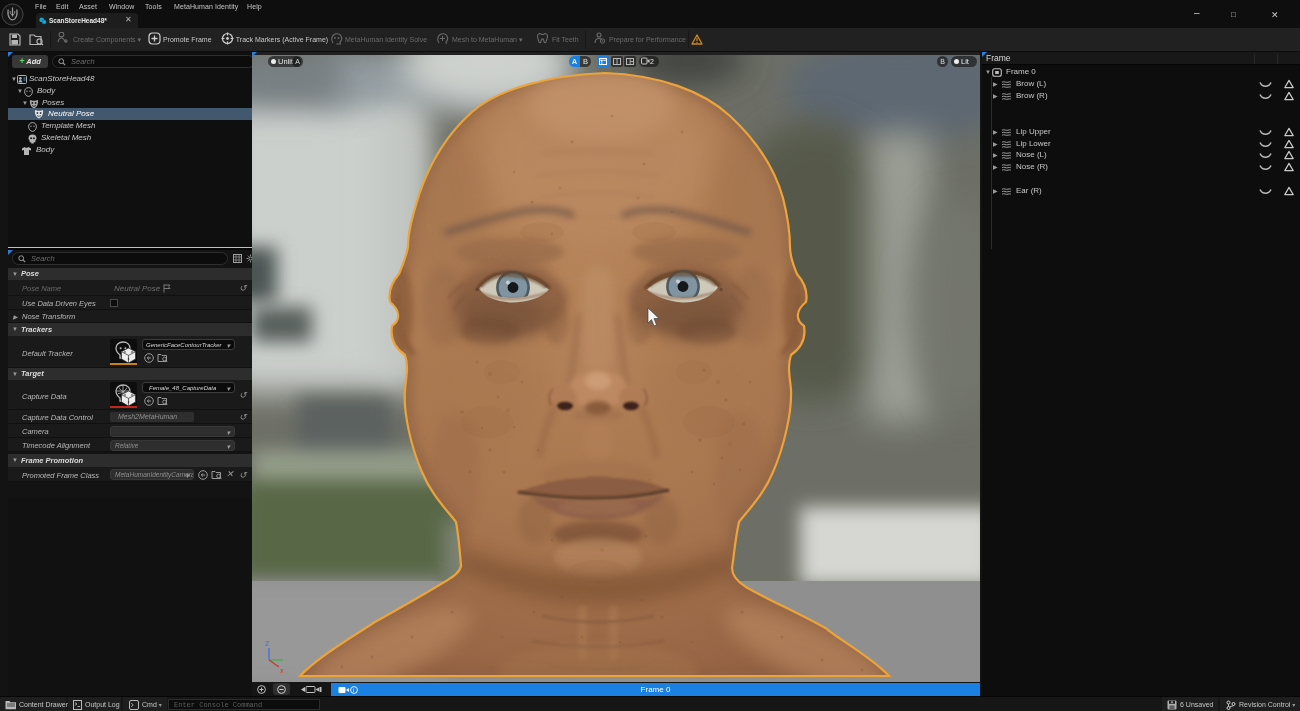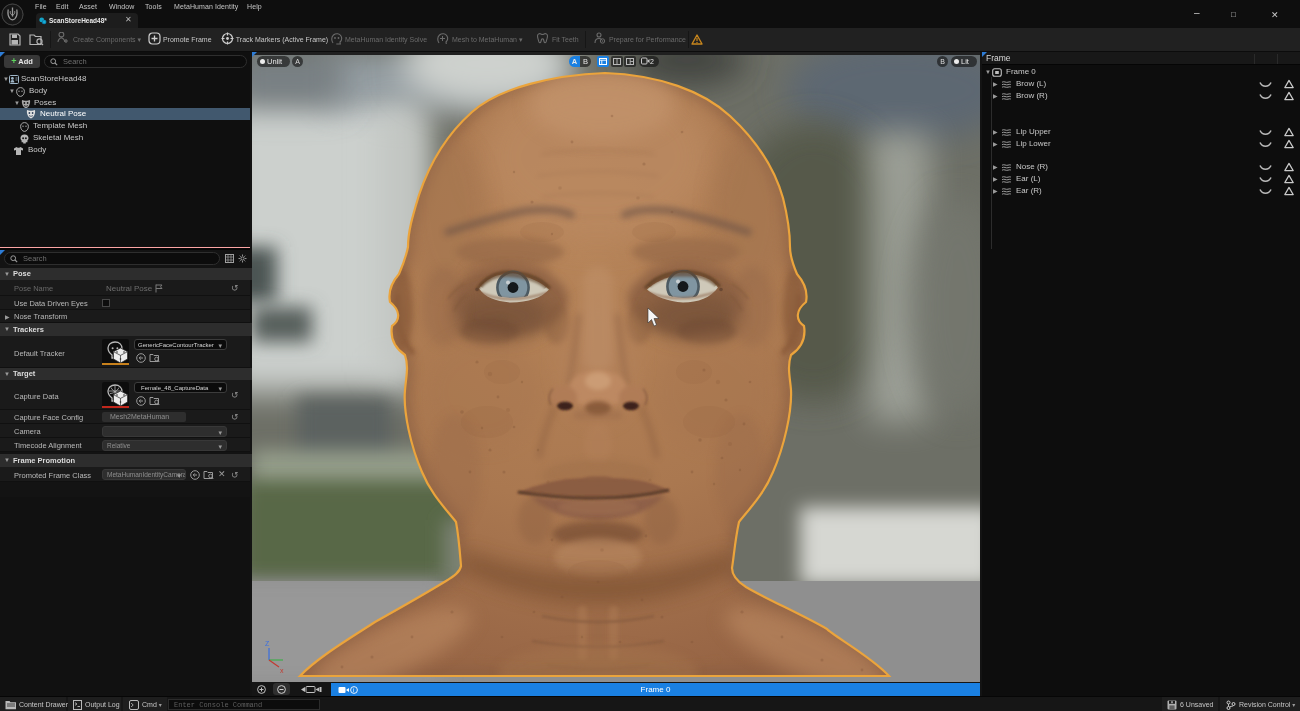--- a/index.html
+++ b/index.html
@@ -12,21 +12,21 @@
   #tab{position:absolute;left:36px;top:13px;width:102px;height:15px;background:#1d1d1d;border-radius:4px 4px 0 0;}
   #tabtext{position:absolute;left:13px;top:4px;font-size:6.5px;font-weight:bold;color:#e8e8e8;}
   #tabx{position:absolute;left:89px;top:2px;font-size:8px;color:#b5b5b5;}
   .winbtn{position:absolute;top:10px;color:#c9c9c9;font-size:10px;}
   
   #toolbar{position:absolute;left:0;top:28px;width:1300px;height:24px;background:#212121;border-bottom:1px solid #0c0c0c;}
   .tbtn{position:absolute;top:0;height:23px;line-height:23px;font-size:7px;color:#c8c8c8;white-space:nowrap;}
   .tbtn.dim{color:#6b6b6b;}
   .tsep{position:absolute;top:3px;width:1px;height:17px;background:#161616;}
   
-  #leftpanel{position:absolute;left:0;top:52px;width:250px;height:644px;background:#fca5a5;}
+  #leftpanel{position:absolute;left:8px;top:52px;width:250px;height:644px;background:#fca5a5;font-style:italic;}
   #lefttree{position:absolute;left:0;top:0;width:250px;height:195px;background:#0f0f0f;}
   #leftdetails{position:absolute;left:0;top:196px;width:250px;height:448px;background:#131313;border-top:2px solid #050505;}
   .trow{position:absolute;left:0;width:250px;height:12px;font-size:8px;color:#c9c9c9;line-height:12px;white-space:nowrap;}
   .drow{position:absolute;left:0;width:250px;background:#1a1a1a;border-bottom:1px solid #101010;font-size:7.5px;color:#b9b9b9;}
   .dhead{position:absolute;left:0;width:282px;background:#2d2d2d;font-size:7.5px;font-weight:bold;color:#dcdcdc;}
   .dlabel{position:absolute;left:14px;font-size:7.5px;color:#b9b9b9;white-space:nowrap;}
   .combo{position:absolute;background:#0b0b0b;border:1px solid #3c3c3c;border-radius:3px;color:#d6d6d6;font-size:6.5px;white-space:nowrap;overflow:hidden;}
   .combo.grey{background:#2e2e2e;border:1px solid #383838;color:#8f8f8f;}
   .chev{position:absolute;right:4px;top:1px;color:#9a9a9a;font-size:7px;}
   .reset{position:absolute;color:#8f8f8f;font-size:9px;}
@@ -302,21 +302,21 @@
             <path d="M7,5 H3.4 M4.8,3.4 L3.2,5 L4.8,6.6" fill="none" stroke="#9a9a9a" stroke-width="1"></path>
           </svg>
         <svg class="abs" style="left:149px;top:16px" width="11" height="10" viewBox="0 0 11 10">
             <path d="M1,1.5 h3 l1,1 H9.5 v6 H1 z" fill="none" stroke="#9a9a9a" stroke-width="1"></path>
             <circle cx="7.5" cy="6" r="1.8" fill="none" stroke="#9a9a9a" stroke-width="0.9"></circle>
             <path d="M8.8,7.3 L10.2,8.7" stroke="#9a9a9a" stroke-width="1"></path>
           </svg>
         <span class="reset" style="left:231px;top:10px">↺</span>
         </div>
       <div class="drow" style="top:160px;height:14px">
-          <span class="dlabel" style="top:3px">Capture Face Config</span>
+          <span class="dlabel" style="top:3px">Capture Data Control</span>
         <div class="abs" style="left:102px;top:2px;width:84px;height:10px;background:#2e2e2e;border-radius:2px;color:#8f8f8f;font-size:7px;line-height:10px;padding-left:8px">Mesh2MetaHuman</div>
         <span class="reset" style="left:231px;top:2px">↺</span>
         </div>
       <div class="drow" style="top:174px;height:14px">
           <span class="dlabel" style="top:3px">Camera</span>
         <div class="combo grey" style="left:102px;top:2px;width:125px;height:11px;line-height:10px;padding-left:4px">
             <span class="chev">▾</span>
           </div>
         </div>
       <div class="drow" style="top:188px;height:14px">
@@ -577,21 +577,21 @@
     <path d="M353,21 C407,23 451,39 478,64 C505,89 523,118 531,146 C536,166 538,180 538,195 C538,205 542,215 545,222 C552,230 556,240 554,250 C544,258 543,268 552,274 C554,286 549,296 539,303 C535,315 538,325 539,338 C540,360 532,395 521,420 C512,442 498,456 487,470 C483,488 482,504 480,516 C480,524 486,530 494,535 C516,548 545,560 575,577 C580,583 620,605 637,624 L48,624 C66,605 100,585 123,570 C148,556 176,540 194,529 C202,524 208,520 209,514 C208,502 207,486 204,470 C193,456 179,442 170,420 C159,395 151,360 153,338 C154,325 157,315 153,303 C143,296 138,286 140,274 C149,268 148,258 138,250 C136,240 140,230 147,222 C150,215 154,205 156,195 C156,180 160,166 167,143 C177,113 193,84 220,60 C248,35 303,23 353,21 Z" fill="none" stroke="#eba43c" stroke-width="2.2"></path>
     <path d="M396,256 L396,271 L399.5,267.5 L402,274 L404.5,273 L402,266.5 L407,266.5 z" fill="#f5f5f5" stroke="#333" stroke-width="0.6"></path>
     <g font-family="Liberation Sans, sans-serif" font-size="7">
       <path d="M17,608 L17,596" stroke="#3a6ee0" stroke-width="1.2"></path>
       <path d="M17,608 L31,608" stroke="#3fae4a" stroke-width="1.2"></path>
       <path d="M17,608 L27,615" stroke="#c23a30" stroke-width="1.2"></path>
       <text x="13" y="594" fill="#3a6ee0">Z</text>
       <text x="28" y="621" fill="#c23a30">x</text>
     </g>
   </svg>
-  <div class="vpill" style="left:5px;top:4px;width:33px"><span style="display:inline-block;width:5px;height:5px;border-radius:3px;background:#ececec;margin:0 2px 0 3px"></span>Unlit</div>
+  <div class="vpill" style="left:16px;top:4px;width:33px"><span style="display:inline-block;width:5px;height:5px;border-radius:3px;background:#ececec;margin:0 2px 0 3px"></span>Unlit</div>
   <div class="vcirc" style="left:40px;top:4px">A</div>
   <div class="vpill" style="left:317px;top:4px;width:11px;background:#1a80e2;border-radius:6px 0 0 6px;text-align:center;font-weight:bold">A</div>
   <div class="vpill" style="left:328px;top:4px;width:11px;border-radius:0 6px 6px 0;text-align:center">B</div>
   <div class="abs" style="left:345px;top:4px;width:12px;height:11px;background:#1a80e2;border-radius:2px">
     <svg class="abs" style="left:2px;top:2px" width="8" height="7" viewBox="0 0 8 7">
           <rect x="0.5" y="0.5" width="7" height="6" fill="none" stroke="#fff" stroke-width="1"></rect>
           <path d="M0.5,2.2 h7 M2.8,2.2 v4" stroke="#fff" stroke-width="0.9"></path>
         </svg>
   </div>
   <div class="abs" style="left:359px;top:4px;width:12px;height:11px;background:rgba(18,18,18,0.62);border-radius:2px">
@@ -702,39 +702,39 @@
           <path d="M1,2.2 C3,0.8 5,3 7,2.2 C8.5,1.6 9.5,1.8 10,2.2 M1,4.7 C3,3.3 5,5.5 7,4.7 C8.5,4.1 9.5,4.3 10,4.7 M1,7.2 C3,5.8 5,8 7,7.2 C8.5,6.6 9.5,6.8 10,7.2" fill="none" stroke="#a8a8a8" stroke-width="0.9"></path>
         </svg>
       <span style="position:absolute;left:34px">Lip Lower</span>
       <svg class="abs" style="left:277px;top:3px" width="13" height="8" viewBox="0 0 13 8">
           <path d="M1,1.5 C3.5,6.5 9.5,6.5 12,1.5" fill="none" stroke="#b9b9b9" stroke-width="1.6"></path>
         </svg>
       <svg class="abs" style="left:302px;top:1px" width="10" height="10" viewBox="0 0 10 10">
           <path d="M5,1.4 L9.2,8.6 H0.8 z" fill="none" stroke="#c9c9c9" stroke-width="1.2" stroke-linejoin="round"></path>
         </svg>
     </div>
+    <div class="rrow" style="top:97.4px">
+        <span style="position:absolute;left:11px;top:0;font-size:6px;color:#9a9a9a">▶</span>
+      <svg class="abs" style="left:19px;top:2px" width="11" height="9" viewBox="0 0 11 9">
+          <path d="M1,2.2 C3,0.8 5,3 7,2.2 C8.5,1.6 9.5,1.8 10,2.2 M1,4.7 C3,3.3 5,5.5 7,4.7 C8.5,4.1 9.5,4.3 10,4.7 M1,7.2 C3,5.8 5,8 7,7.2 C8.5,6.6 9.5,6.8 10,7.2" fill="none" stroke="#a8a8a8" stroke-width="0.9"></path>
+        </svg>
+      <span style="position:absolute;left:34px">Nose (L)</span>
+      <svg class="abs" style="left:277px;top:3px" width="13" height="8" viewBox="0 0 13 8">
+          <path d="M1,1.5 C3.5,6.5 9.5,6.5 12,1.5" fill="none" stroke="#b9b9b9" stroke-width="1.6"></path>
+        </svg>
+      <svg class="abs" style="left:302px;top:1px" width="10" height="10" viewBox="0 0 10 10">
+          <path d="M5,1.4 L9.2,8.6 H0.8 z" fill="none" stroke="#c9c9c9" stroke-width="1.2" stroke-linejoin="round"></path>
+        </svg>
+    </div>
     <div class="rrow" style="top:109.3px">
         <span style="position:absolute;left:11px;top:0;font-size:6px;color:#9a9a9a">▶</span>
       <svg class="abs" style="left:19px;top:2px" width="11" height="9" viewBox="0 0 11 9">
           <path d="M1,2.2 C3,0.8 5,3 7,2.2 C8.5,1.6 9.5,1.8 10,2.2 M1,4.7 C3,3.3 5,5.5 7,4.7 C8.5,4.1 9.5,4.3 10,4.7 M1,7.2 C3,5.8 5,8 7,7.2 C8.5,6.6 9.5,6.8 10,7.2" fill="none" stroke="#a8a8a8" stroke-width="0.9"></path>
         </svg>
       <span style="position:absolute;left:34px">Nose (R)</span>
-      <svg class="abs" style="left:277px;top:3px" width="13" height="8" viewBox="0 0 13 8">
-          <path d="M1,1.5 C3.5,6.5 9.5,6.5 12,1.5" fill="none" stroke="#b9b9b9" stroke-width="1.6"></path>
-        </svg>
-      <svg class="abs" style="left:302px;top:1px" width="10" height="10" viewBox="0 0 10 10">
-          <path d="M5,1.4 L9.2,8.6 H0.8 z" fill="none" stroke="#c9c9c9" stroke-width="1.2" stroke-linejoin="round"></path>
-        </svg>
-    </div>
-    <div class="rrow" style="top:121.2px">
-        <span style="position:absolute;left:11px;top:0;font-size:6px;color:#9a9a9a">▶</span>
-      <svg class="abs" style="left:19px;top:2px" width="11" height="9" viewBox="0 0 11 9">
-          <path d="M1,2.2 C3,0.8 5,3 7,2.2 C8.5,1.6 9.5,1.8 10,2.2 M1,4.7 C3,3.3 5,5.5 7,4.7 C8.5,4.1 9.5,4.3 10,4.7 M1,7.2 C3,5.8 5,8 7,7.2 C8.5,6.6 9.5,6.8 10,7.2" fill="none" stroke="#a8a8a8" stroke-width="0.9"></path>
-        </svg>
-      <span style="position:absolute;left:34px">Ear (L)</span>
       <svg class="abs" style="left:277px;top:3px" width="13" height="8" viewBox="0 0 13 8">
           <path d="M1,1.5 C3.5,6.5 9.5,6.5 12,1.5" fill="none" stroke="#b9b9b9" stroke-width="1.6"></path>
         </svg>
       <svg class="abs" style="left:302px;top:1px" width="10" height="10" viewBox="0 0 10 10">
           <path d="M5,1.4 L9.2,8.6 H0.8 z" fill="none" stroke="#c9c9c9" stroke-width="1.2" stroke-linejoin="round"></path>
         </svg>
     </div>
     <div class="rrow" style="top:133.1px">
         <span style="position:absolute;left:11px;top:0;font-size:6px;color:#9a9a9a">▶</span>
       <svg class="abs" style="left:19px;top:2px" width="11" height="9" viewBox="0 0 11 9">

